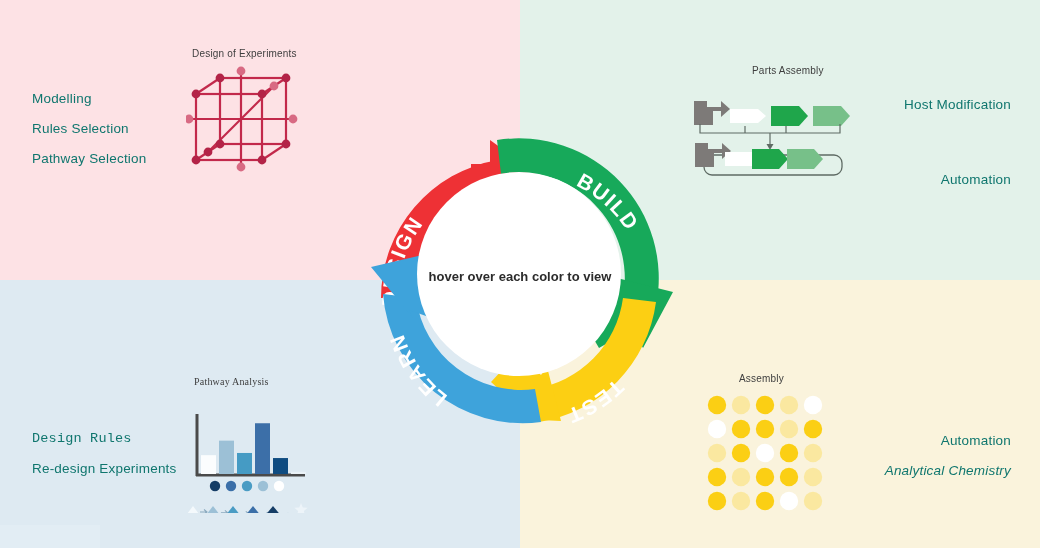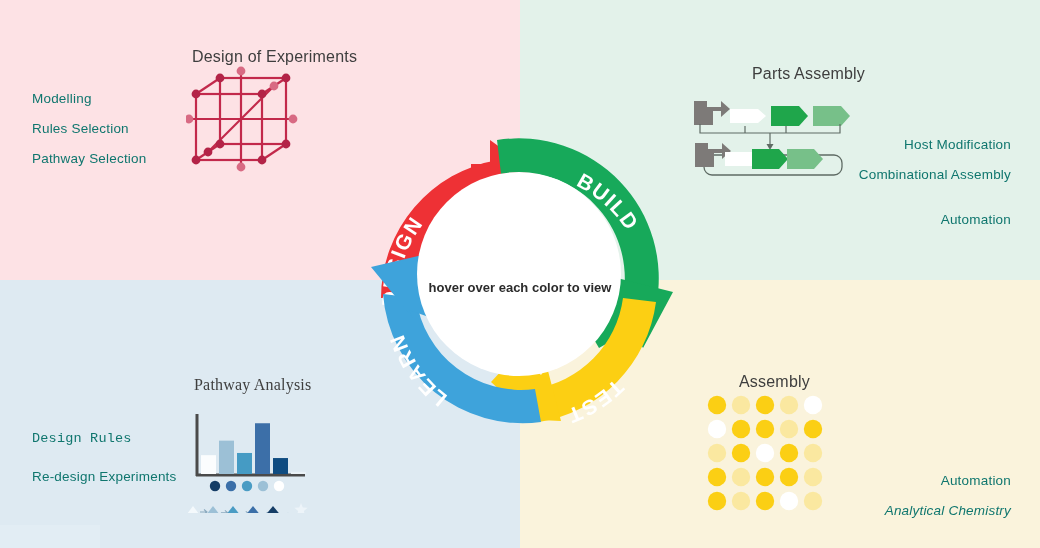--- a/index.html
+++ b/index.html
@@ -23,68 +23,67 @@
 
   
   #learn-band {
     position:absolute; left:0; top:525px; width:100px; height:23px;
     background:#E2EDF4;
   }
 
   
   .sec-title {
     position:absolute;
-    font-size:16px;
+    font-size:10px;
     color:#3E3E3E;
     letter-spacing:.2px;
     white-space:nowrap;
   }
   .item {
     position:absolute;
     font-size:13.5px;
     color:#0f766e;
     letter-spacing:.2px;
     line-height:17px;
   }
-  .item.right { text-align:right;margin-top:40px; }
+  .item.right { text-align:right; }
 
   #title-doe        { left:192px; top:48px; }
   #title-parts      { left:752px; top:65px; }
   #title-pathway    { left:194px; top:376px;font-family:Liberation Serif, serif; }
   #title-screening  { left:739px; top:373px; }
 
   #li-modelling        { left:32px; top:90px; }
   #li-host-selection   { left:32px; top:120px; }
   #li-pathway-sel      { left:32px; top:150px; }
 
   #li-host-mod         { right:29px; top:96px; width:220px; }
   #li-comb-assembly    { right:29px; top:126px; width:220px; }
   #li-automation-b     { right:29px; top:171px; width:220px; }
 
   #li-design-rules     { left:32px; top:430px;font-family:Liberation Mono, monospace; }
-  #li-redesign         { left:32px; top:460px; width:150px;margin-top:8px; }
+  #li-redesign         { left:32px; top:460px; width:150px; }
 
   #li-automation-t     { right:29px; top:432px; width:220px; }
   #li-analytical       { right:29px; top:462px; width:220px;font-style:italic; }
 
   
   #cycle {
     position:absolute; left:351px; top:122px;
     width:340px; height:304px;
   }
   #cycle-center-text {
     position:absolute;
     left:420px; top:268px;
     width:200px;
     text-align:center;
     font-size:13px;
     font-weight:bold;
     color:#2B2B2B;
     line-height:17px;
-    margin-top:11px;
   }
 
   
   #fig-doe       { position:absolute; left:186px; top:66px; }
   #fig-parts     { position:absolute; left:690px; top:93px; }
   #fig-pathway   { position:absolute; left:183px; top:408px; }
   #fig-screening { position:absolute; left:705px; top:393px; }
 </style>
 </head>
 <body>
@@ -136,21 +135,20 @@
       <circle cx="55" cy="101" r="4.4"></circle>
       <circle cx="3" cy="53" r="4.4"></circle>
       <circle cx="107" cy="53" r="4.4"></circle>
       <circle cx="88" cy="20" r="4.4"></circle>
     </g>
   </svg>
 
   <div class="sec-title" id="title-parts">Parts Assembly</div>
 
   <div class="item right" id="li-host-mod">Host Modification</div>
-  <div class="item right" id="li-comb-assembly">Combinational Assembly</div>
   <div class="item right" id="li-automation-b">Automation</div>
 
   <svg id="fig-parts" width="165" height="90" viewBox="0 0 165 90">
 
     <path d="M4 8 h13 v6 h14 l0,-6 l9,8 l-9,8 l0,-6 h-8 v14 h-19 z" fill="#7D7A78"></path>
 
     <path d="M40 16 h28 l8,7 l-8,7 h-28 z" fill="#FFFFFF"></path>
     <path d="M81 13 h28 l9,10 l-9,10 h-28 z" fill="#1FA64B"></path>
     <path d="M123 13 h28 l9,10 l-9,10 h-28 z" fill="#77C089"></path>
 

